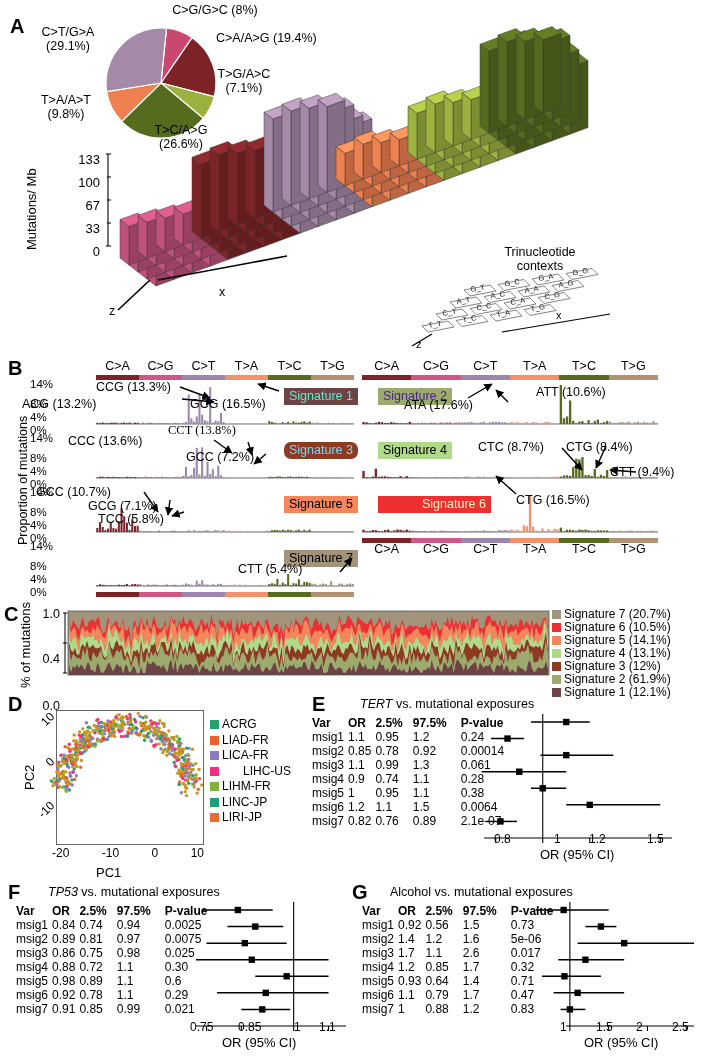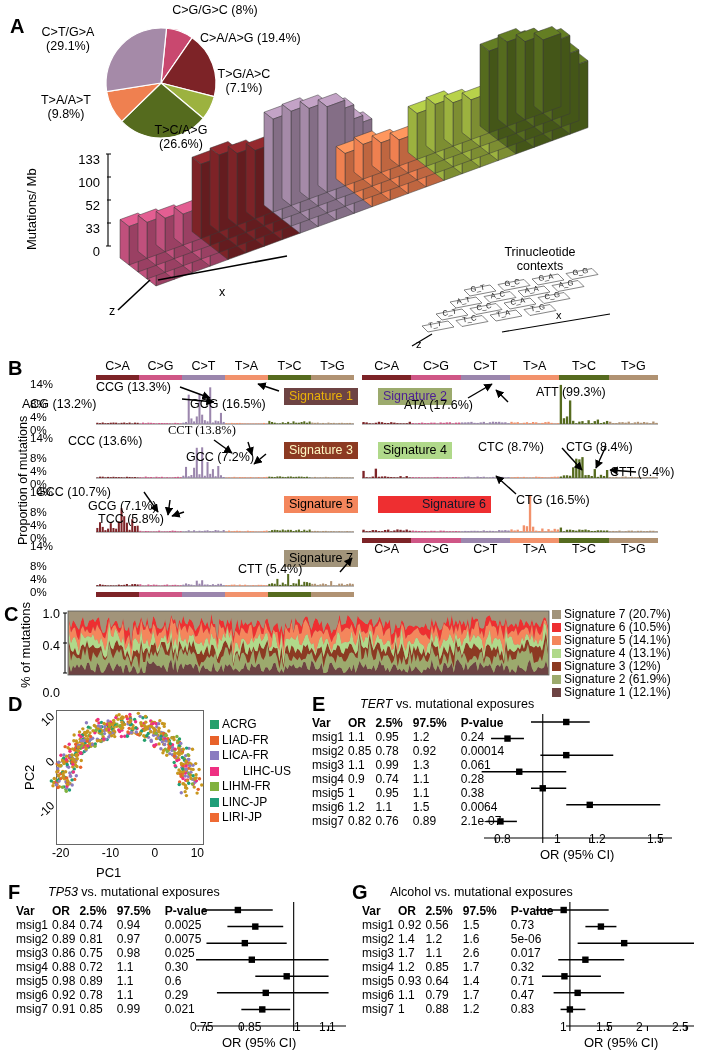--- a/index.html
+++ b/index.html
@@ -335,21 +335,21 @@
       <path d="M0,0 L42.18,35.30 A55,55 0 0 1 -39.36,38.42 Z" fill="#556b1e" stroke="#ffffff" stroke-width="1.2"></path>
       <path d="M0,0 L-39.36,38.42 A55,55 0 0 1 -54.32,8.63 Z" fill="#ef8050" stroke="#ffffff" stroke-width="1.2"></path>
       <path d="M0,0 L-54.32,8.63 A55,55 0 0 1 5.49,-54.73 Z" fill="#a58aa8" stroke="#ffffff" stroke-width="1.2"></path>
     </g>
 </svg>
 
 <div class="abs lbl-c" style="left:140px;top:4px;width:150px;">
   <span>C&gt;G/G&gt;C</span>
   <span>(8%)</span>
 </div>
-<div class="abs lbl" style="left:200px;top:32px;">
+<div class="abs lbl" style="left:216px;top:32px;">
   <span>C&gt;A/A&gt;G</span>
   <span>(19.4%)</span>
 </div>
 <div class="abs lbl-c" style="left:205px;top:68px;width:78px;">
   <div>T&gt;G/A&gt;C</div>
   <div>(7.1%)</div>
 </div>
 <div class="abs lbl-c" style="left:134px;top:124px;width:94px;">
   <div>T&gt;C/A&gt;G</div>
   <div>(26.6%)</div>
@@ -362,21 +362,21 @@
   <div>C&gt;T/G&gt;A</div>
   <div>(29.1%)</div>
 </div>
 
 <div class="abs" style="left:24px;top:250px;">
   <div class="rot90 axis-title">Mutations/ Mb</div>
 </div>
 <div class="abs" style="left:58px;top:148px;width:42px;text-align:right;">
   <div class="tiny" style="font-size:13px;line-height:23px;">133</div>
   <div class="tiny" style="font-size:13px;line-height:23px;">100</div>
-  <div class="tiny" style="font-size:13px;line-height:23px;">52</div>
+  <div class="tiny" style="font-size:13px;line-height:23px;">67</div>
   <div class="tiny" style="font-size:13px;line-height:23px;">33</div>
   <div class="tiny" style="font-size:13px;line-height:23px;">0</div>
 </div>
 <svg class="abs" style="left:102px;top:152px;" width="12" height="96">
   <path d="M9,2 L4,2 M9,25 L5,25 M9,48 L5,48 M9,71 L5,71 M9,94 L4,94 M6,2 L6,94" stroke="#000" stroke-width="1.1" fill="none"></path>
 </svg>
 
 <svg class="abs" style="left:112px;top:276px;" width="250" height="48">
   <path d="M38,4 L6,34" stroke="#000" stroke-width="1.6" fill="none"></path>
   <path d="M46,4 L175,-20" stroke="#000" stroke-width="1.6" fill="none"></path>
@@ -1230,36 +1230,36 @@
     <div style="flex:1;background:#7d2327;"></div>
     <div style="flex:1;background:#cf5686;"></div>
     <div style="flex:1;background:#9b86ad;"></div>
     <div style="flex:1;background:#f2926c;"></div>
     <div style="flex:1;background:#566b1f;"></div>
     <div style="flex:1;background:#b09272;"></div>
   </div>
 </div>
 
 <div class="abs" style="left:284px;top:386px;">
-  <span class="sigbox" style="background:#6d4343;color:#eab308;">Signature 1</span>
+  <span class="sigbox" style="background:#6d4343;color:#5eead4;">Signature 1</span>
 </div>
 <div class="abs" style="left:378px;top:386px;">
   <span class="sigbox" style="background:#9caa6d;color:#4c1d95;">Signature 2</span>
 </div>
 <div class="abs" style="left:284px;top:440px;">
-  <span class="sigbox" style="background:#8c3a22;color:#fef9c3;">Signature 3</span>
+  <span class="sigbox" style="background:#8c3a22;color:#7dd3fc;border-radius:7px;">Signature 3</span>
 </div>
 <div class="abs" style="left:378px;top:440px;">
   <span class="sigbox" style="background:#b0d98a;color:#000;">Signature 4</span>
 </div>
 <div class="abs" style="left:284px;top:494px;">
   <span class="sigbox" style="background:#f4865c;color:#000;">Signature 5</span>
 </div>
 <div class="abs" style="left:378px;top:494px;">
-  <span class="sigbox" style="background:#ee2f31;color:#0f172a;padding-left:44px;">Signature 6</span>
+  <span class="sigbox" style="background:#ee2f31;color:#fef9c3;padding-left:44px;">Signature 6</span>
 </div>
 <div class="abs" style="left:284px;top:548px;">
   <span class="sigbox" style="background:#a2947a;color:#000;">Signature 7</span>
 </div>
 
 <svg class="abs" style="left:96px;top:376px;" width="570" height="215">
   <defs>
     <marker id="ah" markerWidth="7" markerHeight="7" refX="5.5" refY="3" orient="auto">
       <path d="M0,0 L6,3 L0,6 z" fill="#000"></path>
     </marker>
@@ -1281,40 +1281,40 @@
     <path d="M88,136 L76,140"></path>
     <path d="M420,118 L400,100"></path>
     <path d="M244,196 L256,182"></path>
   </g>
 </svg>
 
 <div class="abs lbl" style="left:22px;top:398px;">ACG (13.2%)</div>
 <div class="abs lbl" style="left:96px;top:381px;">CCG (13.3%)</div>
 <div class="abs lbl" style="left:190px;top:398px;">GCG (16.5%)</div>
 <div class="abs lbl" style="left:404px;top:399px;">ATA (17.6%)</div>
-<div class="abs lbl" style="left:536px;top:386px;">ATT (99.3%)</div>
+<div class="abs lbl" style="left:536px;top:386px;">ATT (10.6%)</div>
 <div class="abs lbl" style="left:68px;top:435px;">CCC (13.6%)</div>
 <div class="abs lbl" style="left:168px;top:424px;font-family:Liberation Serif, serif;">CCT (13.8%)</div>
 <div class="abs lbl" style="left:186px;top:451px;">GCC (7.2%)</div>
 <div class="abs lbl" style="left:478px;top:441px;">CTC (8.7%)</div>
 <div class="abs lbl" style="left:566px;top:441px;">CTG (8.4%)</div>
 <div class="abs lbl" style="left:610px;top:466px;">CTT (9.4%)</div>
 <div class="abs lbl" style="left:36px;top:486px;">GCC (10.7%)</div>
 <div class="abs lbl" style="left:88px;top:500px;">GCG (7.1%)</div>
 <div class="abs lbl" style="left:98px;top:513px;">TCC (5.8%)</div>
 <div class="abs lbl" style="left:516px;top:494px;">CTG (16.5%)</div>
 <div class="abs lbl" style="left:238px;top:563px;">CTT (5.4%)</div>
 
 <div class="abs panel-letter" style="left:4px;top:604px;">C</div>
 <div class="abs" style="left:18px;top:688px;">
   <div class="rot90" style="font-size:13px;">% of mutations</div>
 </div>
 <div class="abs" style="left:30px;top:608px;width:30px;text-align:right;">
   <div style="font-size:12.5px;line-height:13px;">1.0</div>
-  <div style="font-size:12.5px;line-height:13px;margin-top:19px;">0.4</div>
+  <div style="font-size:12.5px;line-height:13px;margin-top:32px;">0.4</div>
   <div style="font-size:12.5px;line-height:13px;margin-top:34px;">0.0</div>
 </div>
 <svg class="abs" style="left:62px;top:612px;" width="6" height="62">
   <path d="M5,1 L1,1 M5,31 L1,31 M5,61 L1,61 M3,1 L3,61" stroke="#000" stroke-width="1" fill="none"></path>
 </svg>
 <svg class="abs" style="left:68px;top:611px;" width="481" height="64">
   <rect x="0" y="0" width="481" height="64" fill="#a2947a"></rect>
   <g id="expo-area">
       <polygon points="1.00,53.37 3.01,60.84 5.01,54.43 7.01,57.10 9.02,52.89 11.02,56.75 13.03,52.96 15.03,55.71 17.04,59.09 19.04,51.92 21.04,51.62 23.05,59.11 25.05,59.26 27.06,61.56 29.06,51.71 31.06,54.41 33.07,61.20 35.07,61.67 37.08,58.97 39.08,54.38 41.09,50.64 43.09,55.87 45.09,60.33 47.10,56.08 49.10,52.18 51.11,55.56 53.11,55.03 55.11,62.39 57.12,54.23 59.12,53.89 61.13,61.40 63.13,59.89 65.14,54.71 67.14,56.66 69.14,62.54 71.15,61.90 73.15,55.33 75.16,62.10 77.16,61.65 79.16,49.56 81.17,52.79 83.17,52.64 85.18,50.36 87.18,52.65 89.19,54.99 91.19,54.41 93.19,57.01 95.20,53.28 97.20,57.17 99.21,61.24 101.21,52.03 103.21,48.02 105.22,59.34 107.22,47.20 109.23,61.66 111.23,55.11 113.24,51.91 115.24,58.25 117.24,53.00 119.25,54.35 121.25,53.05 123.26,53.28 125.26,57.79 127.26,52.83 129.27,54.28 131.27,62.11 133.28,56.65 135.28,53.83 137.29,58.09 139.29,57.53 141.29,59.91 143.30,60.58 145.30,51.61 147.31,59.07 149.31,60.90 151.31,58.17 153.32,53.53 155.32,60.96 157.33,52.97 159.33,55.50 161.34,53.09 163.34,55.38 165.34,59.46 167.35,57.22 169.35,58.64 171.36,61.02 173.36,58.15 175.36,57.55 177.37,51.23 179.37,58.03 181.38,59.71 183.38,52.25 185.39,55.57 187.39,56.52 189.39,53.59 191.40,52.23 193.40,59.87 195.41,60.85 197.41,56.34 199.41,56.14 201.42,59.70 203.42,57.69 205.43,52.28 207.43,51.72 209.44,59.04 211.44,61.72 213.44,57.87 215.45,61.77 217.45,54.64 219.46,58.17 221.46,53.66 223.46,55.48 225.47,53.04 227.47,56.95 229.48,57.13 231.48,55.20 233.49,56.73 235.49,50.63 237.49,51.32 239.50,57.70 241.50,59.29 243.51,49.21 245.51,51.68 247.51,57.76 249.52,58.39 251.52,56.97 253.53,51.44 255.53,62.01 257.54,61.91 259.54,60.75 261.54,52.14 263.55,51.58 265.55,56.11 267.56,59.27 269.56,57.10 271.56,56.24 273.57,57.16 275.57,61.89 277.58,61.18 279.58,58.82 281.59,55.49 283.59,60.37 285.59,52.91 287.60,61.76 289.60,56.33 291.61,49.82 293.61,54.02 295.61,56.67 297.62,52.87 299.62,58.37 301.63,57.38 303.63,58.56 305.64,54.02 307.64,59.90 309.64,55.99 311.65,48.91 313.65,54.22 315.66,53.97 317.66,59.93 319.66,56.43 321.67,61.36 323.67,56.95 325.68,53.01 327.68,54.20 329.69,59.25 331.69,57.45 333.69,60.50 335.70,57.55 337.70,60.84 339.71,61.60 341.71,53.55 343.71,60.43 345.72,58.47 347.72,55.21 349.73,57.82 351.73,59.92 353.74,62.15 355.74,58.36 357.74,59.31 359.75,55.65 361.75,58.35 363.76,48.36 365.76,56.44 367.76,59.66 369.77,53.73 371.77,58.48 373.78,61.39 375.78,51.78 377.79,52.50 379.79,57.29 381.79,55.29 383.80,51.79 385.80,61.44 387.81,50.80 389.81,48.10 391.81,51.44 393.82,54.33 395.82,59.43 397.83,50.99 399.83,59.03 401.84,55.40 403.84,53.68 405.84,51.86 407.85,50.69 409.85,59.72 411.86,50.88 413.86,53.99 415.86,56.63 417.87,54.33 419.87,55.20 421.88,52.75 423.88,57.57 425.89,61.71 427.89,55.17 429.89,53.44 431.90,55.74 433.90,50.93 435.91,59.76 437.91,54.29 439.91,55.62 441.92,61.87 443.92,57.76 445.93,60.09 447.93,61.75 449.94,53.14 451.94,56.82 453.94,57.21 455.95,59.08 457.95,60.66 459.96,52.06 461.96,48.47 463.96,57.07 465.97,60.98 467.97,59.77 469.98,55.71 471.98,56.97 473.99,57.38 475.99,56.25 477.99,49.39 480.00,56.97 480.00,64.00 477.99,64.00 475.99,64.00 473.99,64.00 471.98,64.00 469.98,64.00 467.97,64.00 465.97,64.00 463.96,64.00 461.96,64.00 459.96,64.00 457.95,64.00 455.95,64.00 453.94,64.00 451.94,64.00 449.94,64.00 447.93,64.00 445.93,64.00 443.92,64.00 441.92,64.00 439.91,64.00 437.91,64.00 435.91,64.00 433.90,64.00 431.90,64.00 429.89,64.00 427.89,64.00 425.89,64.00 423.88,64.00 421.88,64.00 419.87,64.00 417.87,64.00 415.86,64.00 413.86,64.00 411.86,64.00 409.85,64.00 407.85,64.00 405.84,64.00 403.84,64.00 401.84,64.00 399.83,64.00 397.83,64.00 395.82,64.00 393.82,64.00 391.81,64.00 389.81,64.00 387.81,64.00 385.80,64.00 383.80,64.00 381.79,64.00 379.79,64.00 377.79,64.00 375.78,64.00 373.78,64.00 371.77,64.00 369.77,64.00 367.76,64.00 365.76,64.00 363.76,64.00 361.75,64.00 359.75,64.00 357.74,64.00 355.74,64.00 353.74,64.00 351.73,64.00 349.73,64.00 347.72,64.00 345.72,64.00 343.71,64.00 341.71,64.00 339.71,64.00 337.70,64.00 335.70,64.00 333.69,64.00 331.69,64.00 329.69,64.00 327.68,64.00 325.68,64.00 323.67,64.00 321.67,64.00 319.66,64.00 317.66,64.00 315.66,64.00 313.65,64.00 311.65,64.00 309.64,64.00 307.64,64.00 305.64,64.00 303.63,64.00 301.63,64.00 299.62,64.00 297.62,64.00 295.61,64.00 293.61,64.00 291.61,64.00 289.60,64.00 287.60,64.00 285.59,64.00 283.59,64.00 281.59,64.00 279.58,64.00 277.58,64.00 275.57,64.00 273.57,64.00 271.56,64.00 269.56,64.00 267.56,64.00 265.55,64.00 263.55,64.00 261.54,64.00 259.54,64.00 257.54,64.00 255.53,64.00 253.53,64.00 251.52,64.00 249.52,64.00 247.51,64.00 245.51,64.00 243.51,64.00 241.50,64.00 239.50,64.00 237.49,64.00 235.49,64.00 233.49,64.00 231.48,64.00 229.48,64.00 227.47,64.00 225.47,64.00 223.46,64.00 221.46,64.00 219.46,64.00 217.45,64.00 215.45,64.00 213.44,64.00 211.44,64.00 209.44,64.00 207.43,64.00 205.43,64.00 203.42,64.00 201.42,64.00 199.41,64.00 197.41,64.00 195.41,64.00 193.40,64.00 191.40,64.00 189.39,64.00 187.39,64.00 185.39,64.00 183.38,64.00 181.38,64.00 179.37,64.00 177.37,64.00 175.36,64.00 173.36,64.00 171.36,64.00 169.35,64.00 167.35,64.00 165.34,64.00 163.34,64.00 161.34,64.00 159.33,64.00 157.33,64.00 155.32,64.00 153.32,64.00 151.31,64.00 149.31,64.00 147.31,64.00 145.30,64.00 143.30,64.00 141.29,64.00 139.29,64.00 137.29,64.00 135.28,64.00 133.28,64.00 131.27,64.00 129.27,64.00 127.26,64.00 125.26,64.00 123.26,64.00 121.25,64.00 119.25,64.00 117.24,64.00 115.24,64.00 113.24,64.00 111.23,64.00 109.23,64.00 107.22,64.00 105.22,64.00 103.21,64.00 101.21,64.00 99.21,64.00 97.20,64.00 95.20,64.00 93.19,64.00 91.19,64.00 89.19,64.00 87.18,64.00 85.18,64.00 83.17,64.00 81.17,64.00 79.16,64.00 77.16,64.00 75.16,64.00 73.15,64.00 71.15,64.00 69.14,64.00 67.14,64.00 65.14,64.00 63.13,64.00 61.13,64.00 59.12,64.00 57.12,64.00 55.11,64.00 53.11,64.00 51.11,64.00 49.10,64.00 47.10,64.00 45.09,64.00 43.09,64.00 41.09,64.00 39.08,64.00 37.08,64.00 35.07,64.00 33.07,64.00 31.06,64.00 29.06,64.00 27.06,64.00 25.05,64.00 23.05,64.00 21.04,64.00 19.04,64.00 17.04,64.00 15.03,64.00 13.03,64.00 11.02,64.00 9.02,64.00 7.01,64.00 5.01,64.00 3.01,64.00 1.00,64.00" fill="#6d4343"></polygon>
       <polygon points="1.00,35.16 3.01,49.70 5.01,42.51 7.01,44.94 9.02,47.20 11.02,46.85 13.03,48.81 15.03,37.12 17.04,44.80 19.04,34.99 21.04,47.62 23.05,50.92 25.05,40.88 27.06,44.60 29.06,47.08 31.06,42.86 33.07,38.55 35.07,47.21 37.08,49.33 39.08,46.22 41.09,31.66 43.09,41.85 45.09,47.41 47.10,42.83 49.10,38.20 51.11,41.78 53.11,37.82 55.11,47.64 57.12,49.42 59.12,44.11 61.13,48.08 63.13,56.19 65.14,48.95 67.14,44.62 69.14,46.29 71.15,57.67 73.15,34.37 75.16,51.05 77.16,50.99 79.16,39.72 81.17,48.14 83.17,40.14 85.18,44.93 87.18,40.23 89.19,45.98 91.19,40.15 93.19,33.35 95.20,37.41 97.20,43.41 99.21,43.70 101.21,45.00 103.21,34.27 105.22,50.29 107.22,38.28 109.23,50.55 111.23,40.44 113.24,36.78 115.24,43.69 117.24,40.05 119.25,45.26 121.25,37.91 123.26,43.52 125.26,40.52 127.26,43.17 129.27,50.62 131.27,55.91 133.28,51.06 135.28,51.19 137.29,48.72 139.29,44.74 141.29,46.89 143.30,44.13 145.30,46.77 147.31,41.50 149.31,50.94 151.31,52.41 153.32,46.14 155.32,44.71 157.33,36.37 159.33,36.68 161.34,44.81 163.34,38.99 165.34,55.54 167.35,43.88 169.35,41.59 171.36,50.65 173.36,42.38 175.36,41.39 177.37,45.01 179.37,51.87 181.38,51.18 183.38,43.86 185.39,37.91 187.39,53.08 189.39,45.42 191.40,38.98 193.40,46.33 195.41,48.94 197.41,44.67 199.41,33.34 201.42,45.66 203.42,45.12 205.43,42.18 207.43,41.47 209.44,47.28 211.44,57.75 213.44,45.49 215.45,57.56 217.45,42.12 219.46,42.91 221.46,49.00 223.46,50.11 225.47,44.90 227.47,47.20 229.48,49.14 231.48,46.03 233.49,49.53 235.49,47.89 237.49,47.73 239.50,42.53 241.50,43.59 243.51,40.67 245.51,47.68 247.51,51.75 249.52,47.54 251.52,44.36 253.53,40.66 255.53,56.63 257.54,47.41 259.54,41.53 261.54,45.55 263.55,45.19 265.55,46.88 267.56,52.01 269.56,43.50 271.56,46.32 273.57,45.84 275.57,50.35 277.58,50.50 279.58,47.19 281.59,42.28 283.59,41.34 285.59,42.59 287.60,46.18 289.60,47.17 291.61,25.06 293.61,48.83 295.61,47.08 297.62,37.45 299.62,47.28 301.63,28.80 303.63,43.20 305.64,49.33 307.64,47.90 309.64,37.52 311.65,42.87 313.65,50.28 315.66,44.56 317.66,44.74 319.66,43.96 321.67,47.79 323.67,52.66 325.68,49.76 327.68,41.12 329.69,55.54 331.69,46.24 333.69,53.49 335.70,45.12 337.70,53.65 339.71,53.10 341.71,39.85 343.71,53.35 345.72,40.88 347.72,50.38 349.73,43.48 351.73,50.66 353.74,48.43 355.74,44.29 357.74,49.77 359.75,51.02 361.75,45.81 363.76,34.22 365.76,41.80 367.76,45.94 369.77,43.78 371.77,54.54 373.78,52.01 375.78,42.24 377.79,46.04 379.79,53.19 381.79,39.85 383.80,49.47 385.80,56.79 387.81,33.73 389.81,41.40 391.81,39.03 393.82,47.47 395.82,41.19 397.83,45.67 399.83,52.30 401.84,48.51 403.84,48.25 405.84,44.73 407.85,45.39 409.85,49.51 411.86,41.74 413.86,40.67 415.86,52.86 417.87,45.19 419.87,45.50 421.88,47.19 423.88,53.94 425.89,44.65 427.89,46.38 429.89,40.82 431.90,49.76 433.90,48.36 435.91,53.34 437.91,37.64 439.91,51.37 441.92,42.87 443.92,49.10 445.93,48.15 447.93,48.09 449.94,38.64 451.94,42.75 453.94,39.41 455.95,40.71 457.95,39.78 459.96,32.96 461.96,43.07 463.96,40.82 465.97,51.92 467.97,51.10 469.98,50.44 471.98,45.04 473.99,50.35 475.99,40.94 477.99,28.82 480.00,43.30 480.00,56.97 477.99,49.39 475.99,56.25 473.99,57.38 471.98,56.97 469.98,55.71 467.97,59.77 465.97,60.98 463.96,57.07 461.96,48.47 459.96,52.06 457.95,60.66 455.95,59.08 453.94,57.21 451.94,56.82 449.94,53.14 447.93,61.75 445.93,60.09 443.92,57.76 441.92,61.87 439.91,55.62 437.91,54.29 435.91,59.76 433.90,50.93 431.90,55.74 429.89,53.44 427.89,55.17 425.89,61.71 423.88,57.57 421.88,52.75 419.87,55.20 417.87,54.33 415.86,56.63 413.86,53.99 411.86,50.88 409.85,59.72 407.85,50.69 405.84,51.86 403.84,53.68 401.84,55.40 399.83,59.03 397.83,50.99 395.82,59.43 393.82,54.33 391.81,51.44 389.81,48.10 387.81,50.80 385.80,61.44 383.80,51.79 381.79,55.29 379.79,57.29 377.79,52.50 375.78,51.78 373.78,61.39 371.77,58.48 369.77,53.73 367.76,59.66 365.76,56.44 363.76,48.36 361.75,58.35 359.75,55.65 357.74,59.31 355.74,58.36 353.74,62.15 351.73,59.92 349.73,57.82 347.72,55.21 345.72,58.47 343.71,60.43 341.71,53.55 339.71,61.60 337.70,60.84 335.70,57.55 333.69,60.50 331.69,57.45 329.69,59.25 327.68,54.20 325.68,53.01 323.67,56.95 321.67,61.36 319.66,56.43 317.66,59.93 315.66,53.97 313.65,54.22 311.65,48.91 309.64,55.99 307.64,59.90 305.64,54.02 303.63,58.56 301.63,57.38 299.62,58.37 297.62,52.87 295.61,56.67 293.61,54.02 291.61,49.82 289.60,56.33 287.60,61.76 285.59,52.91 283.59,60.37 281.59,55.49 279.58,58.82 277.58,61.18 275.57,61.89 273.57,57.16 271.56,56.24 269.56,57.10 267.56,59.27 265.55,56.11 263.55,51.58 261.54,52.14 259.54,60.75 257.54,61.91 255.53,62.01 253.53,51.44 251.52,56.97 249.52,58.39 247.51,57.76 245.51,51.68 243.51,49.21 241.50,59.29 239.50,57.70 237.49,51.32 235.49,50.63 233.49,56.73 231.48,55.20 229.48,57.13 227.47,56.95 225.47,53.04 223.46,55.48 221.46,53.66 219.46,58.17 217.45,54.64 215.45,61.77 213.44,57.87 211.44,61.72 209.44,59.04 207.43,51.72 205.43,52.28 203.42,57.69 201.42,59.70 199.41,56.14 197.41,56.34 195.41,60.85 193.40,59.87 191.40,52.23 189.39,53.59 187.39,56.52 185.39,55.57 183.38,52.25 181.38,59.71 179.37,58.03 177.37,51.23 175.36,57.55 173.36,58.15 171.36,61.02 169.35,58.64 167.35,57.22 165.34,59.46 163.34,55.38 161.34,53.09 159.33,55.50 157.33,52.97 155.32,60.96 153.32,53.53 151.31,58.17 149.31,60.90 147.31,59.07 145.30,51.61 143.30,60.58 141.29,59.91 139.29,57.53 137.29,58.09 135.28,53.83 133.28,56.65 131.27,62.11 129.27,54.28 127.26,52.83 125.26,57.79 123.26,53.28 121.25,53.05 119.25,54.35 117.24,53.00 115.24,58.25 113.24,51.91 111.23,55.11 109.23,61.66 107.22,47.20 105.22,59.34 103.21,48.02 101.21,52.03 99.21,61.24 97.20,57.17 95.20,53.28 93.19,57.01 91.19,54.41 89.19,54.99 87.18,52.65 85.18,50.36 83.17,52.64 81.17,52.79 79.16,49.56 77.16,61.65 75.16,62.10 73.15,55.33 71.15,61.90 69.14,62.54 67.14,56.66 65.14,54.71 63.13,59.89 61.13,61.40 59.12,53.89 57.12,54.23 55.11,62.39 53.11,55.03 51.11,55.56 49.10,52.18 47.10,56.08 45.09,60.33 43.09,55.87 41.09,50.64 39.08,54.38 37.08,58.97 35.07,61.67 33.07,61.20 31.06,54.41 29.06,51.71 27.06,61.56 25.05,59.26 23.05,59.11 21.04,51.62 19.04,51.92 17.04,59.09 15.03,55.71 13.03,52.96 11.02,56.75 9.02,52.89 7.01,57.10 5.01,54.43 3.01,60.84 1.00,53.37" fill="#9caa6d"></polygon>

